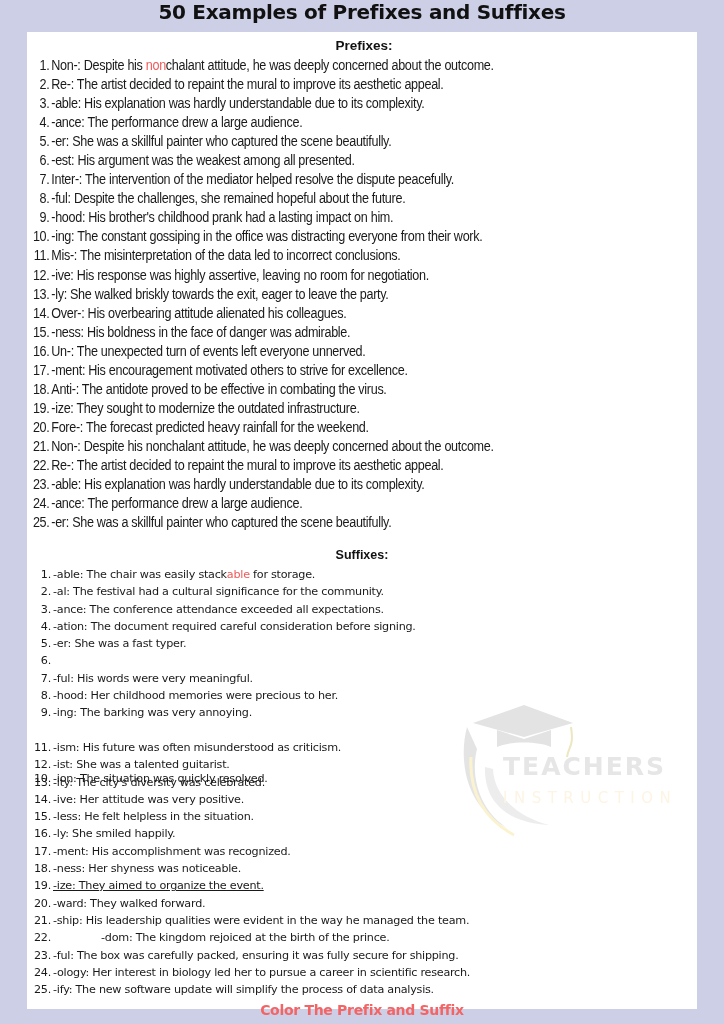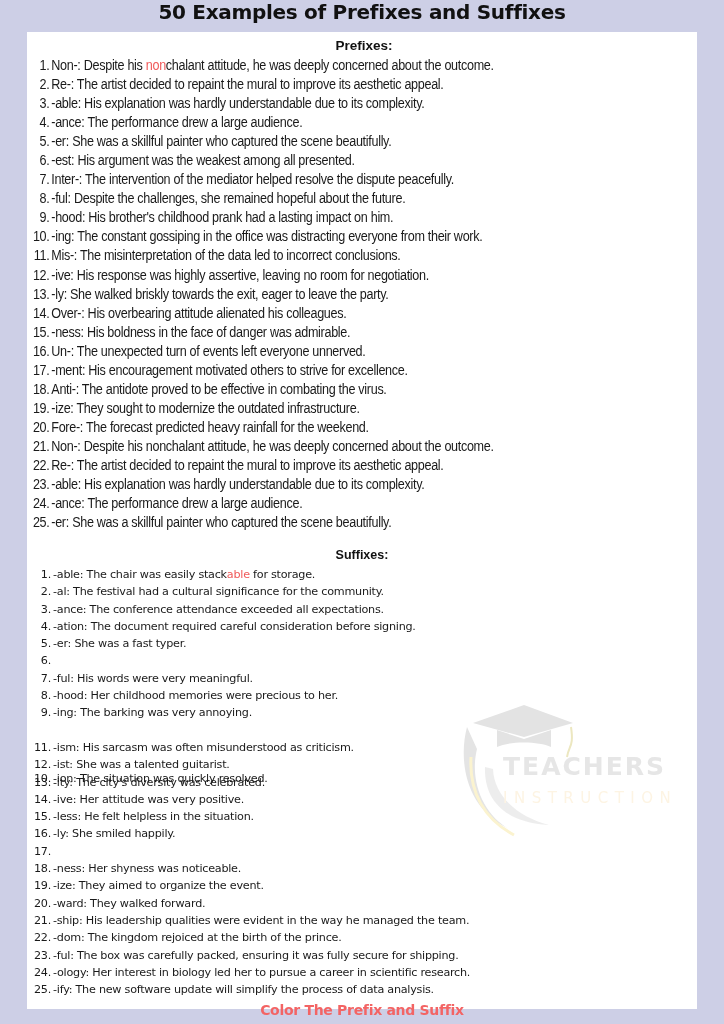--- a/index.html
+++ b/index.html
@@ -325,21 +325,21 @@
         <span style="white-space: pre;"></span>
       </li>
       <li class="item">
         <span class="num" style="white-space: pre;">10.</span>
         <span style="white-space: pre; margin-top: 48px;">-ion: The situation was quickly resolved.</span>
         <span class="hl" style="white-space: pre;"></span>
         <span style="white-space: pre;"></span>
       </li>
       <li class="item">
         <span class="num" style="white-space: pre;">11.</span>
-        <span style="white-space: pre;">-ism: His sarcasm was often misunderstood as criticism.</span>
+        <span style="white-space: pre;">-ism: His future was often misunderstood as criticism.</span>
         <span class="hl" style="white-space: pre;"></span>
         <span style="white-space: pre;"></span>
       </li>
       <li class="item">
         <span class="num" style="white-space: pre;">12.</span>
         <span style="white-space: pre;">-ist: She was a talented guitarist.</span>
         <span class="hl" style="white-space: pre;"></span>
         <span style="white-space: pre;"></span>
       </li>
       <li class="item">
@@ -361,50 +361,51 @@
         <span style="white-space: pre;"></span>
       </li>
       <li class="item">
         <span class="num" style="white-space: pre;">16.</span>
         <span style="white-space: pre;">-ly: She smiled happily.</span>
         <span class="hl" style="white-space: pre;"></span>
         <span style="white-space: pre;"></span>
       </li>
       <li class="item">
         <span class="num" style="white-space: pre;">17.</span>
+        <span style="white-space: pre;">-ment: His accomplishment was recognized.</span>
         <span class="hl" style="white-space: pre;"></span>
         <span style="white-space: pre;"></span>
       </li>
       <li class="item">
         <span class="num" style="white-space: pre;">18.</span>
         <span style="white-space: pre;">-ness: Her shyness was noticeable.</span>
         <span class="hl" style="white-space: pre;"></span>
         <span style="white-space: pre;"></span>
       </li>
       <li class="item">
         <span class="num" style="white-space: pre;">19.</span>
-        <span style="white-space: pre;">-ize: They aimed to organize the event.</span>
+        <span style="white-space: pre; text-decoration: underline;">-ize: They aimed to organize the event.</span>
         <span class="hl" style="white-space: pre;"></span>
         <span style="white-space: pre;"></span>
       </li>
       <li class="item">
         <span class="num" style="white-space: pre;">20.</span>
         <span style="white-space: pre;">-ward: They walked forward.</span>
         <span class="hl" style="white-space: pre;"></span>
         <span style="white-space: pre;"></span>
       </li>
       <li class="item">
         <span class="num" style="white-space: pre;">21.</span>
         <span style="white-space: pre;">-ship: His leadership qualities were evident in the way he managed the team.</span>
         <span class="hl" style="white-space: pre;"></span>
         <span style="white-space: pre;"></span>
       </li>
       <li class="item">
         <span class="num" style="white-space: pre;">22.</span>
-        <span style="white-space: pre;">-dom: The kingdom rejoiced at the birth of the prince.</span>
+        <span style="white-space: pre; margin-left: 48px;">-dom: The kingdom rejoiced at the birth of the prince.</span>
         <span class="hl" style="white-space: pre;"></span>
         <span style="white-space: pre;"></span>
       </li>
       <li class="item">
         <span class="num" style="white-space: pre;">23.</span>
         <span style="white-space: pre;">-ful: The box was carefully packed, ensuring it was fully secure for shipping.</span>
         <span class="hl" style="white-space: pre;"></span>
         <span style="white-space: pre;"></span>
       </li>
       <li class="item">

